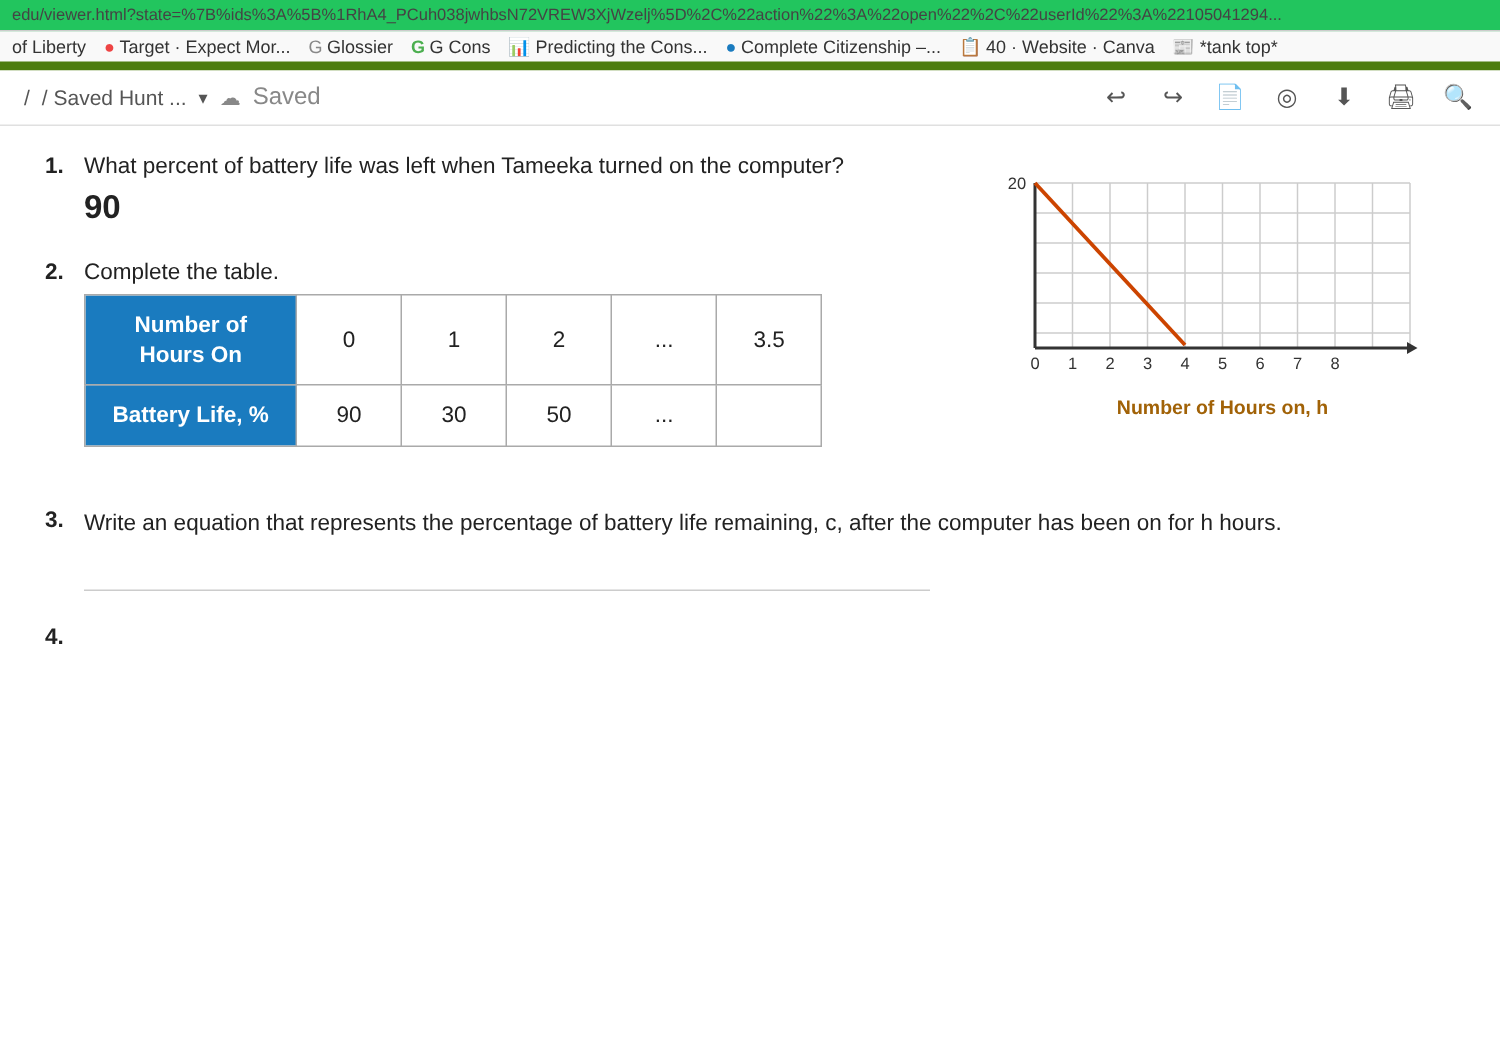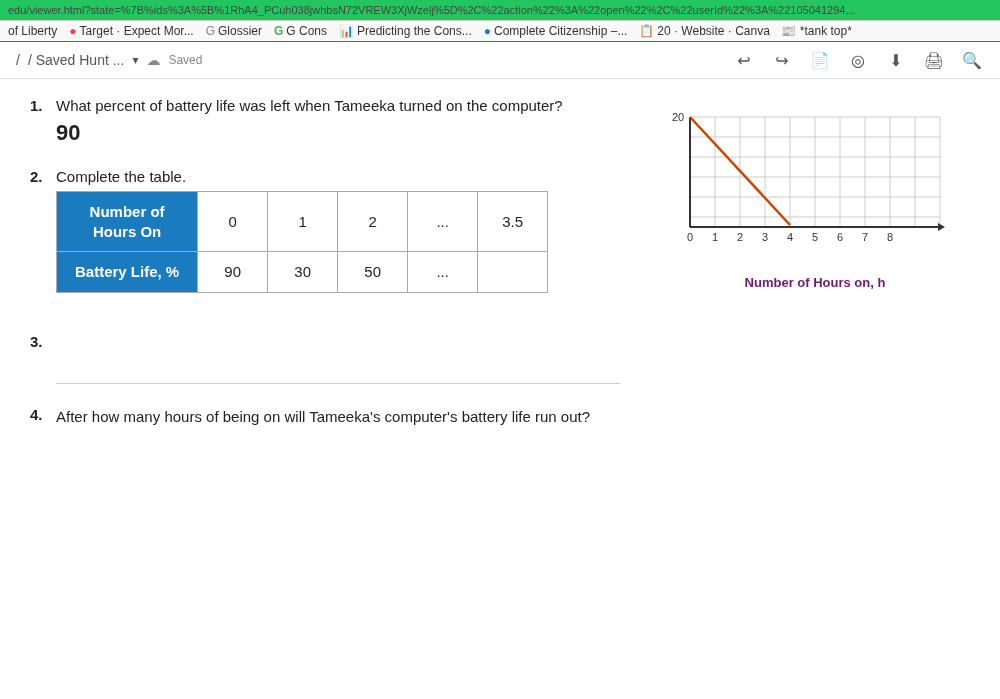--- a/index.html
+++ b/index.html
@@ -20,21 +20,21 @@
       padding: 4px 8px;
       font-size: 11px;
       color: #444;
       white-space: nowrap;
       overflow: hidden;
       text-overflow: ellipsis;
     }
 
     .bookmarks-bar {
       background: #f9f9f9;
-      border-bottom: 1px solid #4d7c0f;
+      border-bottom: 6px solid #4d7c0f;
       padding: 3px 8px;
       display: flex;
       align-items: flex-end;
       gap: 12px;
       font-size: 12px;
       color: #333;
     }
 
     .bookmarks-bar span {
       display: flex;
@@ -157,22 +157,22 @@
     }
 
     svg.graph {
       display: block;
     }
 
     .graph-xlabel {
       text-align: center;
       font-size: 13px;
       font-weight: bold;
-      color: #701a75;
-      margin-top: 18px;
+      color: #a16207;
+      margin-top: 2px;
       width: 100%;
     }
 
     
     .questions-bottom {
       padding: 0 30px;
       margin-top: 0;
     }
 
     .question-text {
@@ -205,35 +205,35 @@
   <span>
     <span>📊</span>
     <span>Predicting the Cons...</span>
   </span>
   <span>
     <span style="color:#1a7bbf;">●</span>
     <span>Complete Citizenship –...</span>
   </span>
   <span>
     <span>📋</span>
-    <span>20 · Website · Canva</span>
+    <span>40 · Website · Canva</span>
   </span>
   <span>
     <span>📰</span>
     <span>*tank top*</span>
   </span>
 </div>
 
 <div class="app-header">
   <div class="app-header-left">
     <span>/</span>
     <span style="color:#555;font-size:14px;">/ Saved Hunt ...</span>
     <span style="color:#555;font-size:12px;">▾</span>
     <span style="color:#888;font-size:14px;">☁</span>
-    <span style="color:#888;font-size:12px;">Saved</span>
+    <span style="color:#888;font-size:16px;">Saved</span>
   </div>
   <div class="app-header-right">
     <div class="icon-btn">↩</div>
     <div class="icon-btn">↪</div>
     <div class="icon-btn">📄</div>
     <div class="icon-btn">◎</div>
     <div class="icon-btn">⬇</div>
     <div class="icon-btn">🖨</div>
     <div class="icon-btn">🔍</div>
   </div>
@@ -329,24 +329,24 @@
     </div>
   </div>
 
 </div>
 
 <div class="questions-bottom">
 
   <div class="question">
     <div style="display:flex; gap:6px; margin-bottom:6px;">
       <span class="question-num">3.</span>
+      <span class="question-text">Write an equation that represents the percentage of battery life remaining, c, after the computer has been on for h hours.</span>
     </div>
     <div style="height:28px; margin-left:26px; border-bottom: 1px solid #ccc; width:60%;"></div>
   </div>
 
   <div class="question" style="margin-top:18px;">
     <div style="display:flex; gap:6px;">
       <span class="question-num">4.</span>
-      <span class="question-text">After how many hours of being on will Tameeka's computer's battery life run out?</span>
     </div>
   </div>
 
 </div>
 
 </body></html>

